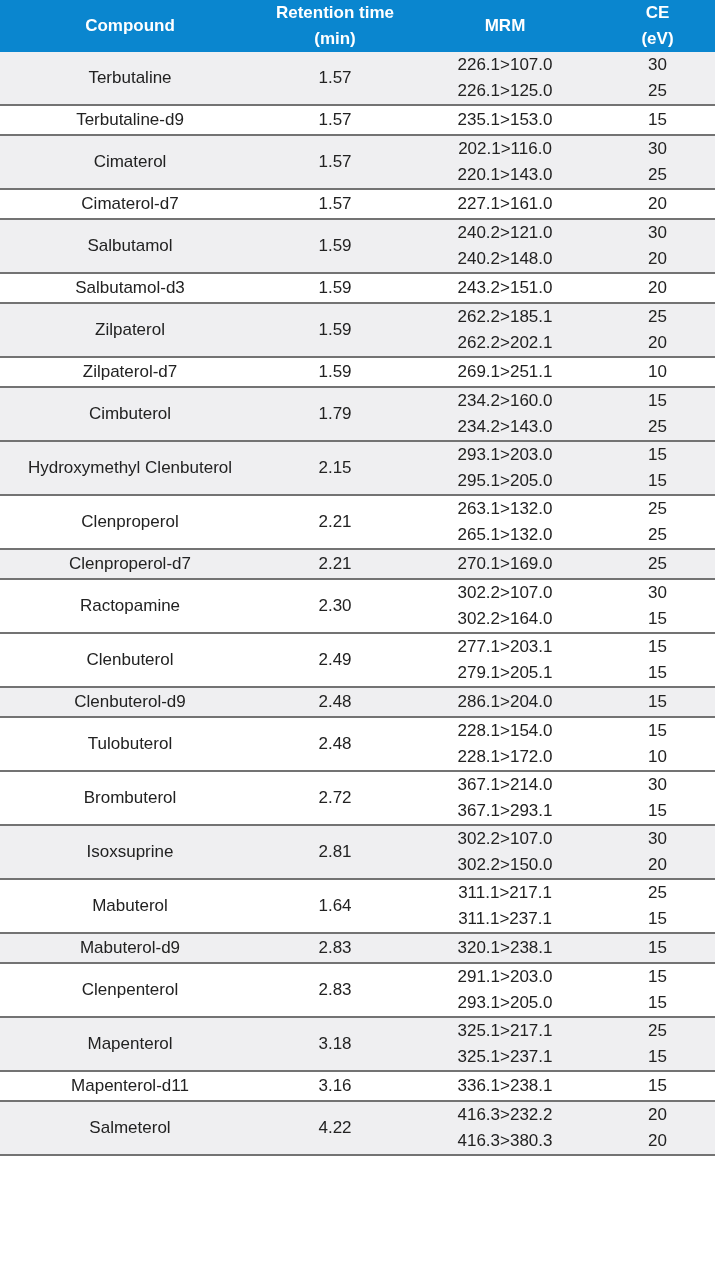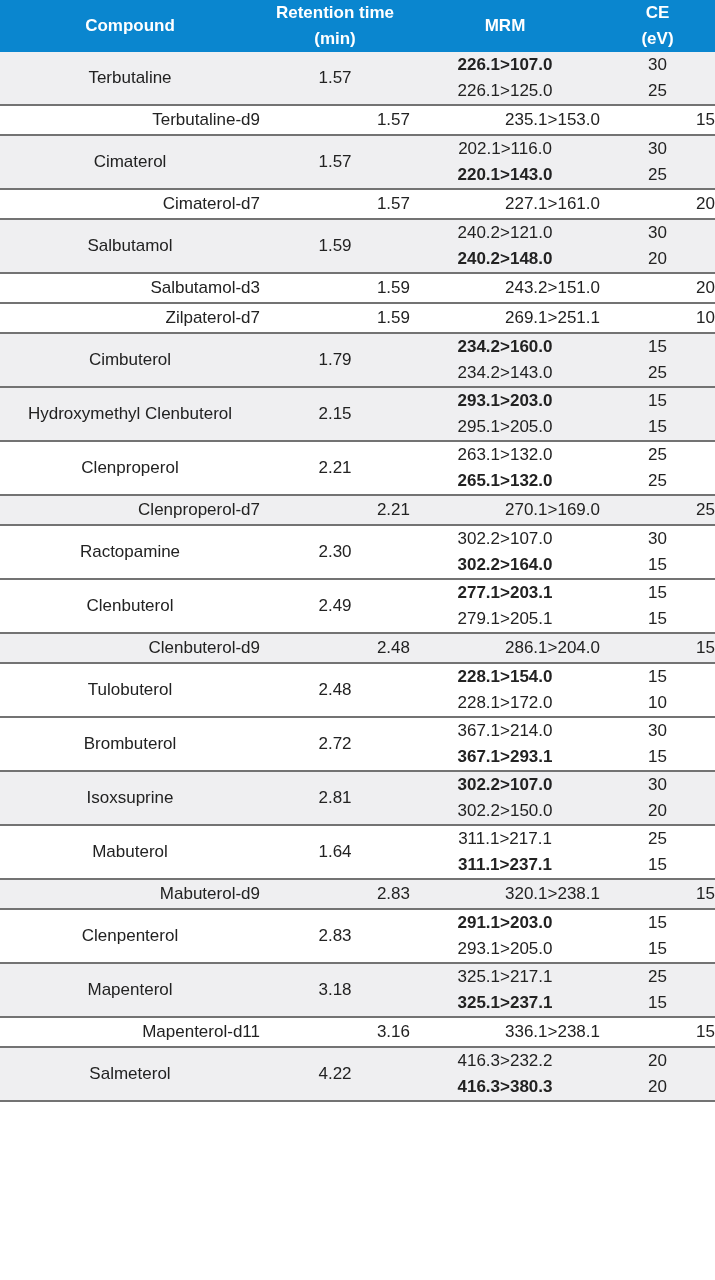--- a/index.html
+++ b/index.html
@@ -5,23 +5,23 @@
   html, body { margin:0; padding:0; background:#ffffff; }
   body { width:715px; height:1280px; overflow:hidden; font-family:"Liberation Sans", sans-serif; color:#222; }
   table { width:715px; border-collapse:collapse; table-layout:fixed;border-radius:30px; }
   col.c1 { width:260px; } col.c2 { width:150px; } col.c3 { width:190px; } col.c4 { width:115px; }
   thead th { background:#0a86cf; color:#fff; font-weight:bold; font-size:17px; line-height:22px; height:50px; padding:0; text-align:center; vertical-align:middle; }
   tbody tr.group { border-bottom:2px solid #737373; }
   tbody tr.group.shade td { background:#efeff1; }
   tbody tr.group.white td { background:#ffffff; }
   td { padding:0; text-align:center; vertical-align:middle; font-size:17px; }
   tr.g2 td { height:52px; }
-  tr.g1 td { height:28px;text-align:right; }
+  tr.g1 td { height:28px; }
   .line { line-height:26px; display:block; }
-  .bold { font-weight:bold; }
+  .bold { font-weight:normal; }
 </style>
 </head>
 <body>
 
 <table>
   <colgroup>
       <col class="c1">
       <col class="c2">
       <col class="c3">
       <col class="c4">
@@ -124,20 +124,36 @@
         <td>
           <span class="line">1.59</span>
         </td>
         <td>
           <span class="line">243.2&gt;151.0</span>
         </td>
         <td>
           <span class="line">20</span>
         </td>
       </tr>
+      <tr class="group shade g2">
+        <td>
+          <span class="line">Zilpaterol</span>
+        </td>
+        <td>
+          <span class="line">1.59</span>
+        </td>
+        <td>
+          <span class="line bold">262.2&gt;185.1</span>
+          <span class="line">262.2&gt;202.1</span>
+        </td>
+        <td>
+          <span class="line">25</span>
+          <span class="line">20</span>
+        </td>
+      </tr>
       <tr class="group white g1">
         <td>
           <span class="line">Zilpaterol-d7</span>
         </td>
         <td>
           <span class="line">1.59</span>
         </td>
         <td>
           <span class="line">269.1&gt;251.1</span>
         </td>

